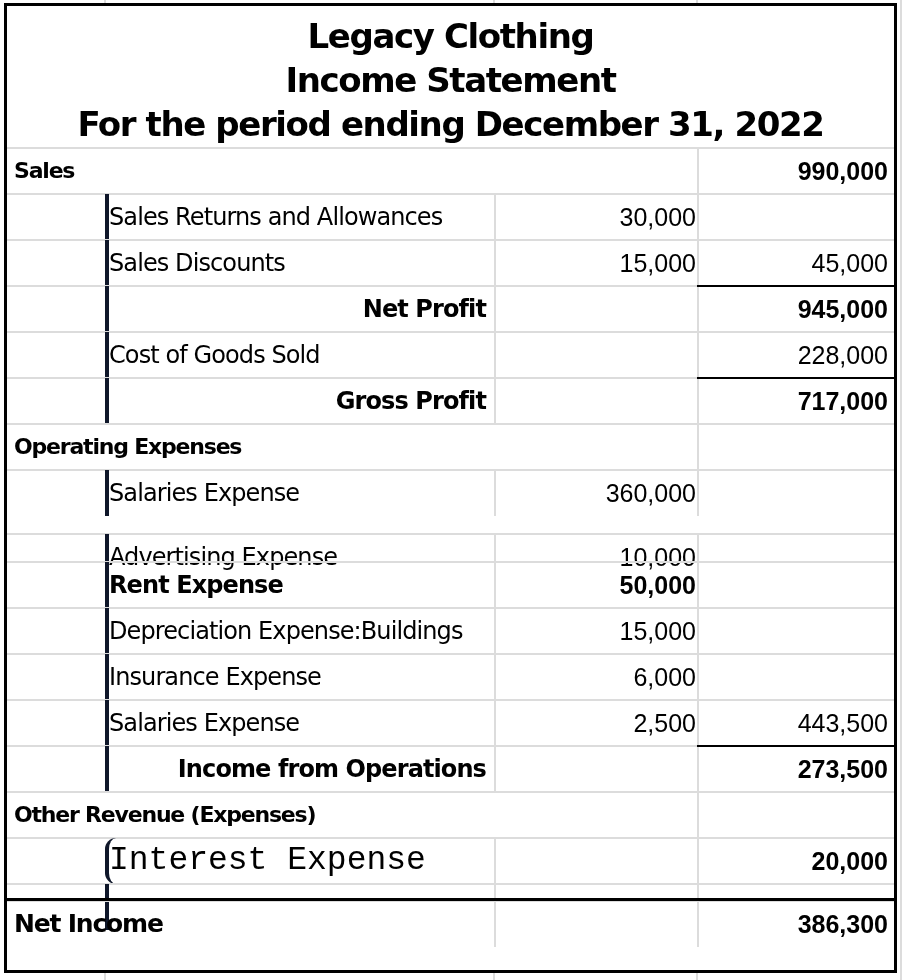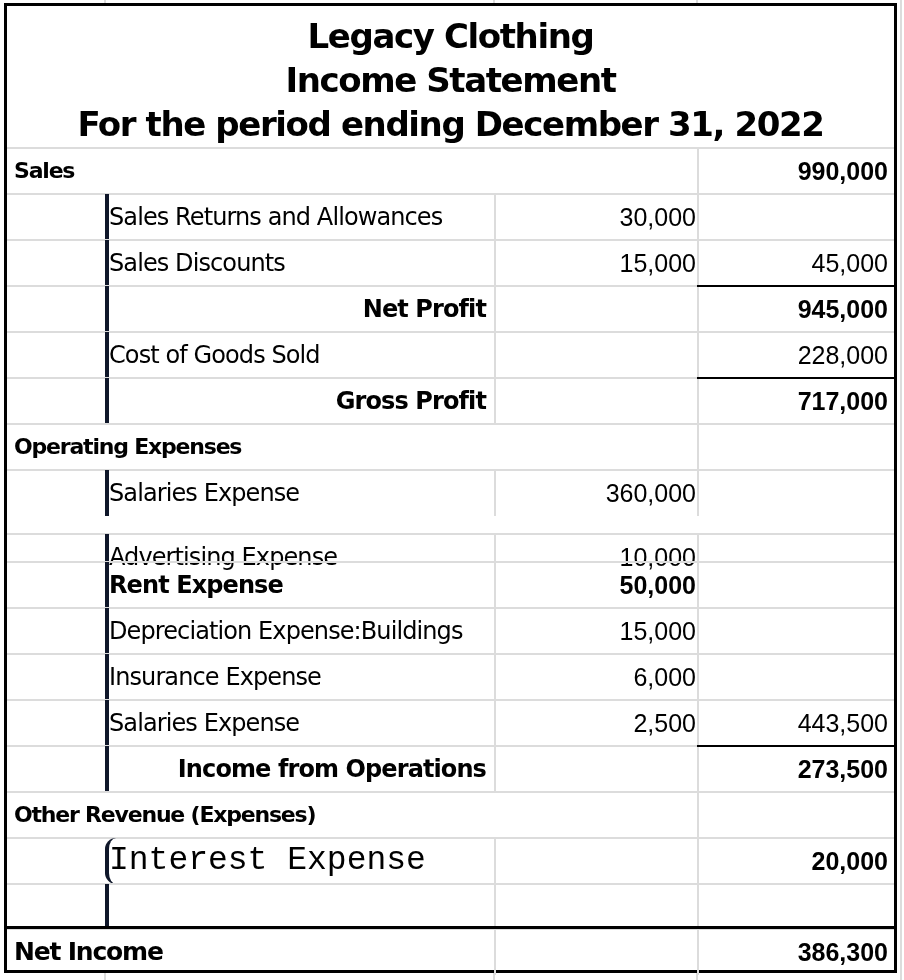--- a/index.html
+++ b/index.html
@@ -159,21 +159,21 @@
         <div class="cell c2"></div>
         <div class="cell c3 bold">20,000</div>
       </div>
       <div class="row" style="top: 878px;">
         <div class="rowline" style="top: -1px;"></div>
         <div class="cell c0"></div>
         <div class="cell c1"></div>
         <div class="cell c2"></div>
         <div class="cell c3"></div>
       </div>
-      <div class="row" style="top: 895px; margin-top: 28px;">
+      <div class="row" style="top: 895px;">
         <div class="rowline" style="top: -1px;"></div>
         <div class="net-border" style="top: -3px;"></div>
         <div class="hdr" style="font-size: 25px;">Net Income</div>
         <div class="cell c2"></div>
         <div class="cell c3 bold">386,300</div>
       </div>
     </div>
 </div>
 
 </body></html>

